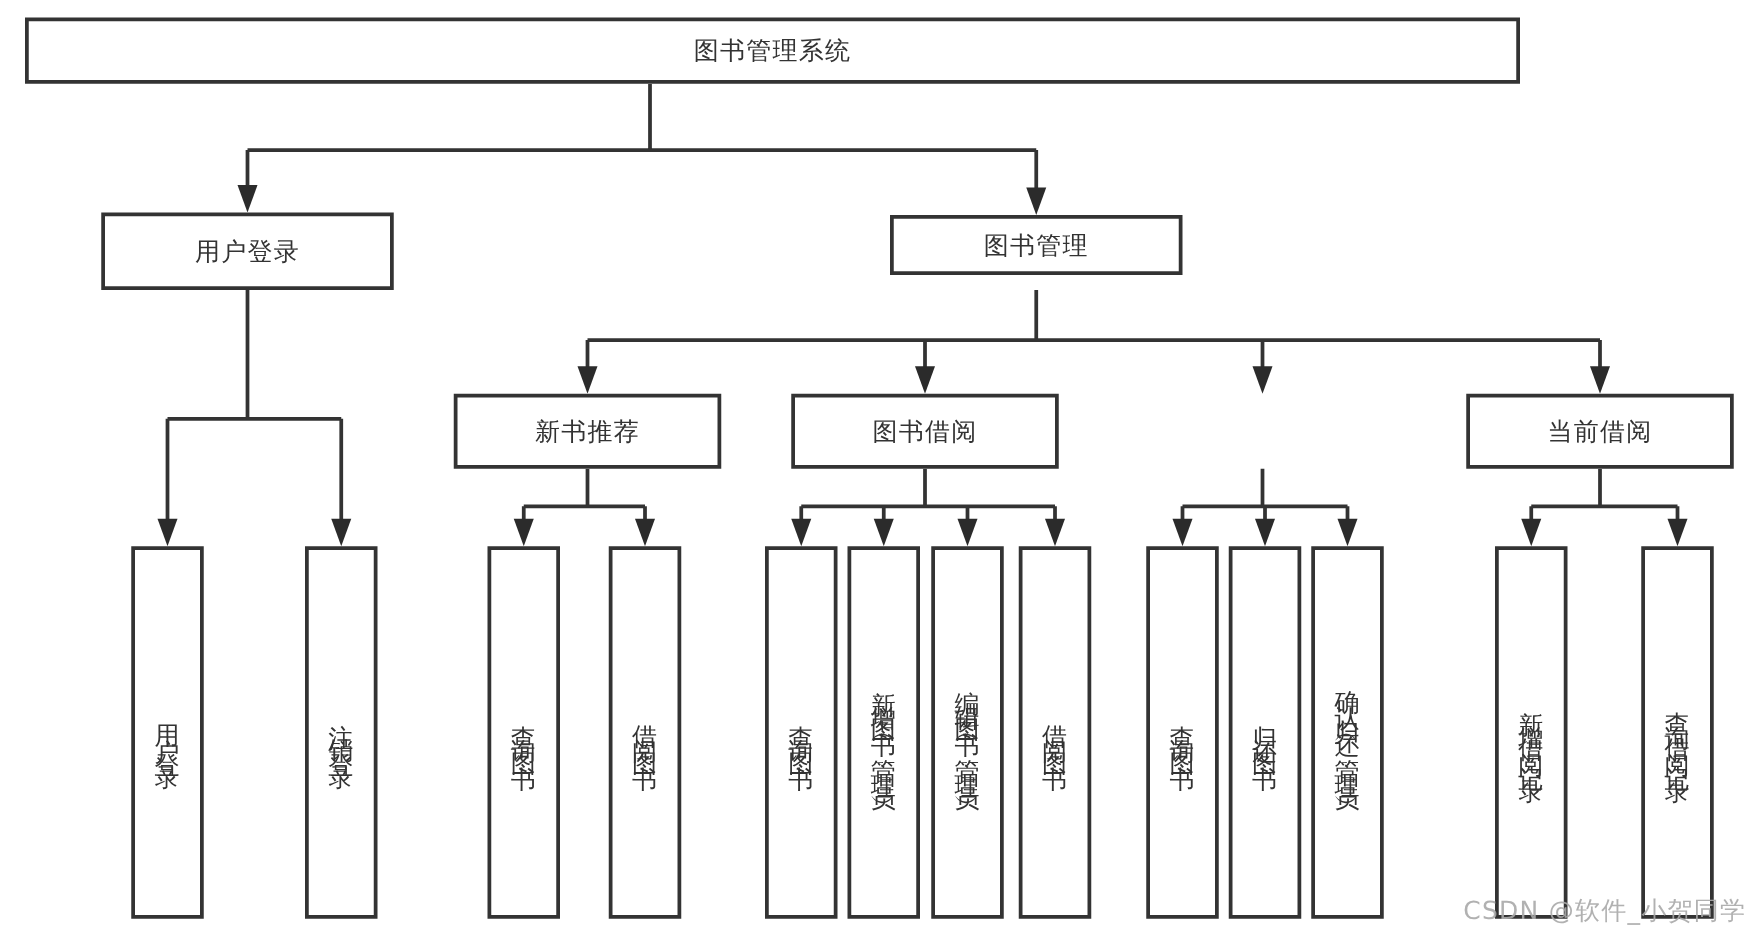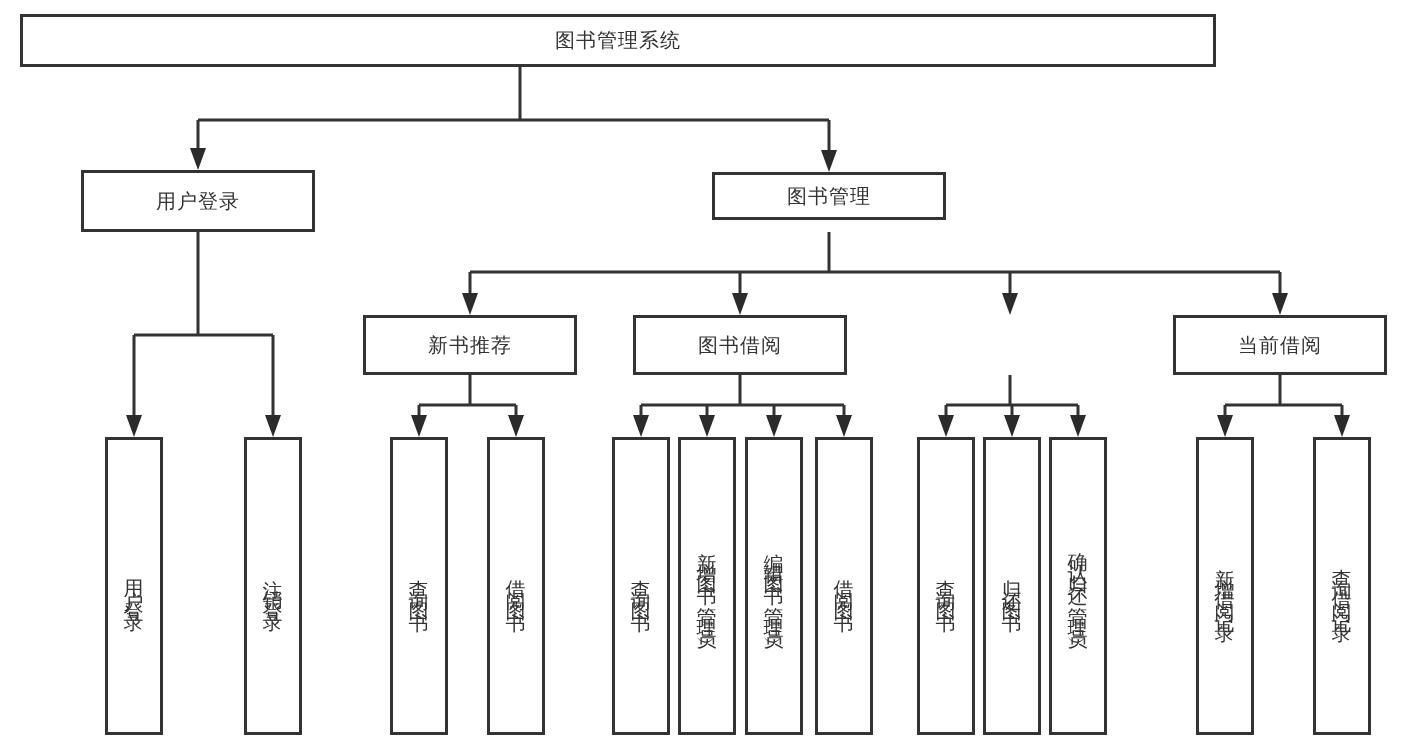--- a/index.html
+++ b/index.html
@@ -141,14 +141,15 @@
   <div class="leaf" style="left:745px;">编辑图书（管理员）</div>
   <div class="leaf" style="left:815px;">借阅图书</div>
 
   <div class="leaf" style="left:917px;">查询图书</div>
   <div class="leaf" style="left:983px;">归还图书</div>
   <div class="leaf" style="left:1049px;">确认归还（管理员）</div>
 
   <div class="leaf" style="left:1196px;">新增借阅记录</div>
   <div class="leaf" style="left:1313px;">查询借阅记录</div>
 
+  <div id="watermark">CSDN @软件_小贺同学</div>
 
 </div>
 
 </body></html>

